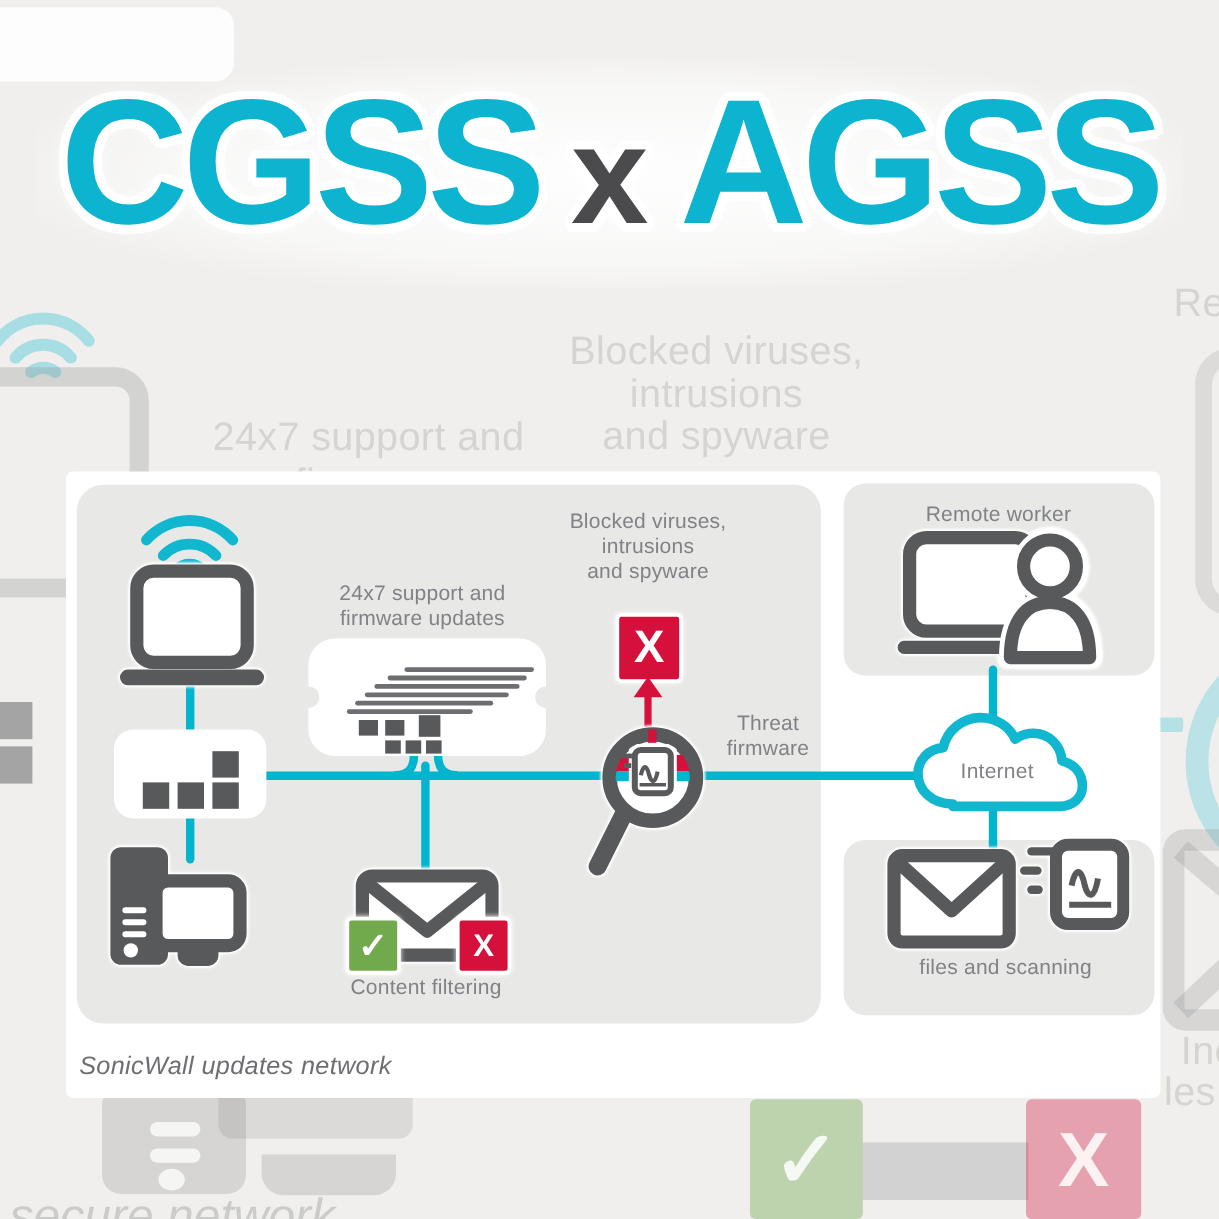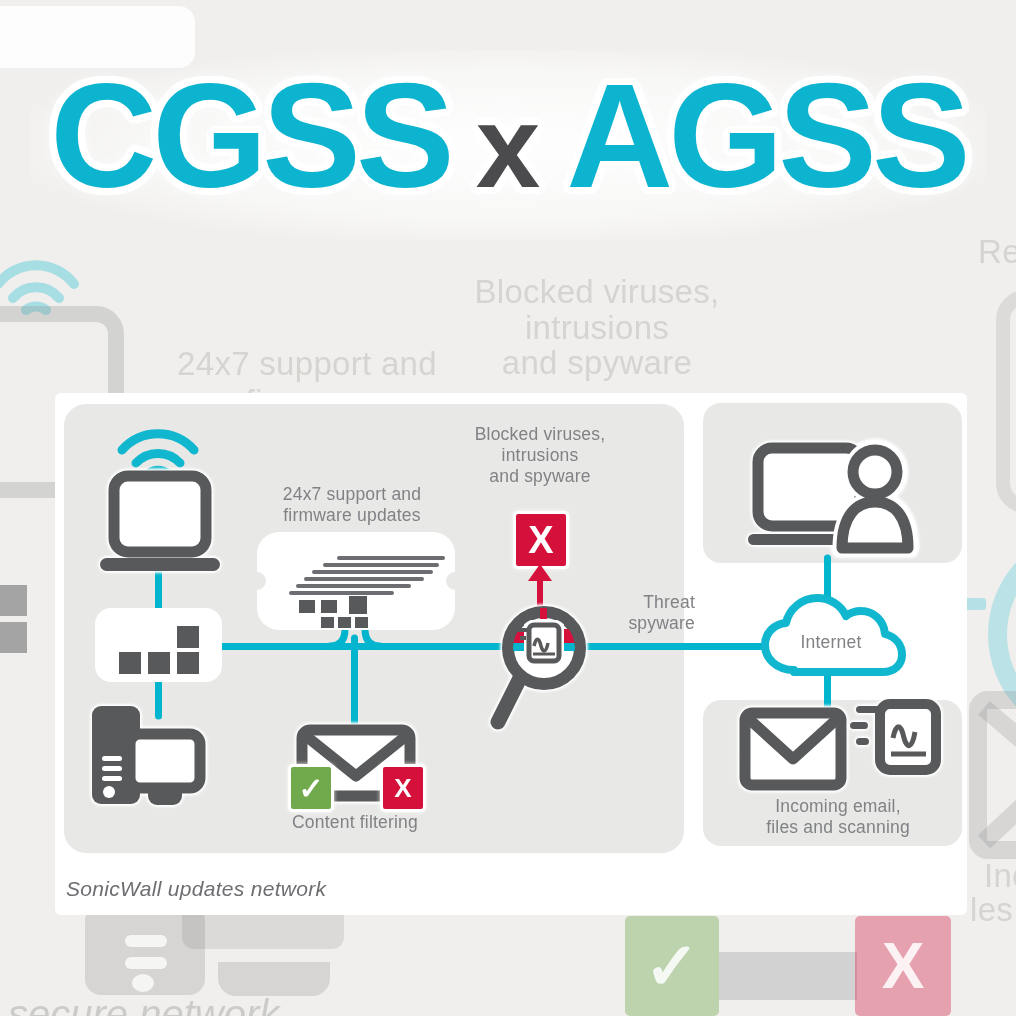--- a/index.html
+++ b/index.html
@@ -19,21 +19,21 @@
       -5px -5px 0 #fff,5px -5px 0 #fff,-5px 5px 0 #fff,5px 5px 0 #fff,
       -7px -3px 0 #fff,7px -3px 0 #fff,-7px 3px 0 #fff,7px 3px 0 #fff,
       -3px -7px 0 #fff,3px -7px 0 #fff,-3px 7px 0 #fff,3px 7px 0 #fff,
       0 0 20px rgba(255,255,255,.95);}
   .t-x{color:#4b4b4d;font-size:116px;margin:0 26px;letter-spacing:0;}
   
   .panel{z-index:2;left:55px;top:393px;width:912px;height:522px;background:#ffffff;border-radius:6px;}
   .zone{background:#e8e8e7;border-radius:22px;z-index:2;}
   
   .lbl{z-index:4;color:#808285;font-size:17.5px;line-height:1.2;text-align:center;letter-spacing:.2px;}
-  .lbl-left{text-align:right;}
+  .lbl-left{text-align:center;}
   .caption{z-index:4;font-style:italic;color:#6d6e71;font-size:21px;letter-spacing:.3px;}
   
   .icon{z-index:4;}
   .halo{filter:drop-shadow(0 0 1.5px #fff) drop-shadow(0 0 1.5px #fff) drop-shadow(0 0 1px #fff);}
   .whitebox{z-index:4;background:#fff;border-radius:16px;}
   .sq{position:absolute;background:#58595b;}
   .badge{z-index:5;display:flex;align-items:center;justify-content:center;color:#fff;font-weight:bold;
     border:3px solid #fff;border-radius:5px;box-shadow:0 0 4px rgba(255,255,255,.9);}
   .badge-red{background:#d5113b;}
   .badge-green{background:#71a94d;}
@@ -222,23 +222,24 @@
     <rect x="52" y="31" width="7" height="9" fill="#d5113b"></rect>
     <rect x="30" y="36" width="9" height="4" fill="#58595b"></rect>
     <rect x="32" y="44" width="6" height="4" fill="#58595b"></rect>
     <rect x="41" y="33" width="30" height="36" rx="5" fill="#fff" stroke="#58595b" stroke-width="5"></rect>
     <path d="M46,54 c2,-9 5,-9 7,0 c2,7 5,7 7,-3" fill="none" stroke="#58595b" stroke-width="3.5"></path>
     <line x1="45" y1="62" x2="67" y2="62" stroke="#58595b" stroke-width="3"></line>
   </svg>
 
   <div class="abs lbl lbl-left" style="left:585px;top:592px;width:110px;">
     <div>Threat</div>
-    <div>spyware</div>
-  </div>
-
+    <div>firmware</div>
+  </div>
+
+  <div class="abs lbl" style="left:732px;top:418px;width:200px;">Remote worker</div>
 
   <svg class="abs icon halo" style="left:746px;top:436px;" width="172" height="120" viewBox="0 0 172 120">
     <rect x="12" y="12" width="102" height="78" rx="14" fill="#fff" stroke="#58595b" stroke-width="11"></rect>
     <rect x="2" y="98" width="110" height="11" rx="5.5" fill="#58595b"></rect>
     <circle cx="129" cy="36" r="22" fill="#fff" stroke="#fff" stroke-width="19"></circle>
     <path d="M96,112 C96,80 110,66 129,66 C148,66 162,80 162,112 Z" fill="#fff" stroke="#fff" stroke-width="19" stroke-linejoin="round"></path>
     <circle cx="129" cy="36" r="22" fill="#fff" stroke="#58595b" stroke-width="11"></circle>
     <path d="M96,112 C96,80 110,66 129,66 C148,66 162,80 162,112 Z" fill="#fff" stroke="#58595b" stroke-width="11" stroke-linejoin="round"></path>
   </svg>
 
@@ -253,19 +254,18 @@
   </svg>
   <svg class="abs icon halo" style="left:846px;top:698px;" width="96" height="92" viewBox="0 0 96 92">
     <rect x="10" y="8" width="30" height="7" rx="3.5" fill="#58595b"></rect>
     <rect x="4" y="24" width="18" height="7" rx="3.5" fill="#58595b"></rect>
     <rect x="10" y="40" width="13" height="7" rx="3.5" fill="#58595b"></rect>
     <rect x="34" y="6" width="56" height="66" rx="10" fill="#fff" stroke="#58595b" stroke-width="10"></rect>
     <path d="M47,40 c3,-15 8,-15 11,0 c3,11 8,11 11,-6" fill="none" stroke="#58595b" stroke-width="5"></path>
     <line x1="45" y1="56" x2="80" y2="56" stroke="#58595b" stroke-width="5"></line>
   </svg>
   <div class="abs lbl" style="left:738px;top:796px;width:200px;">
-    <div>Incoming email,</div>
     <div>files and scanning</div>
   </div>
 
   <div class="abs caption" style="left:66px;top:877px;width:420px;">SonicWall updates network</div>
 
 </div>
 
 </body></html>

